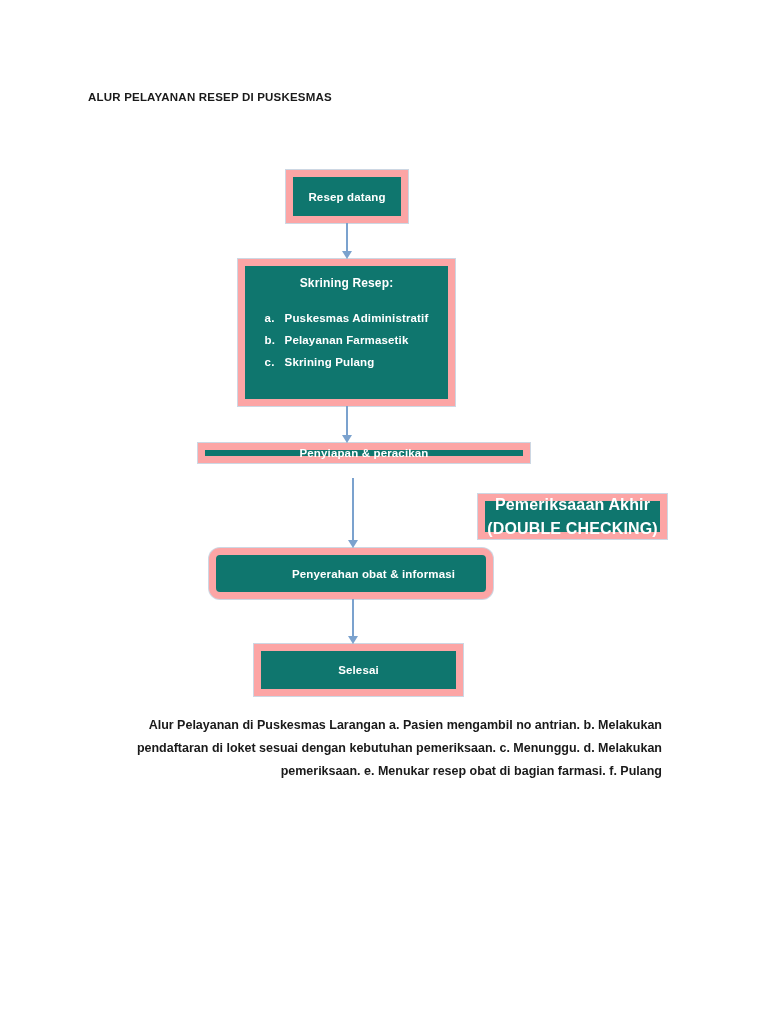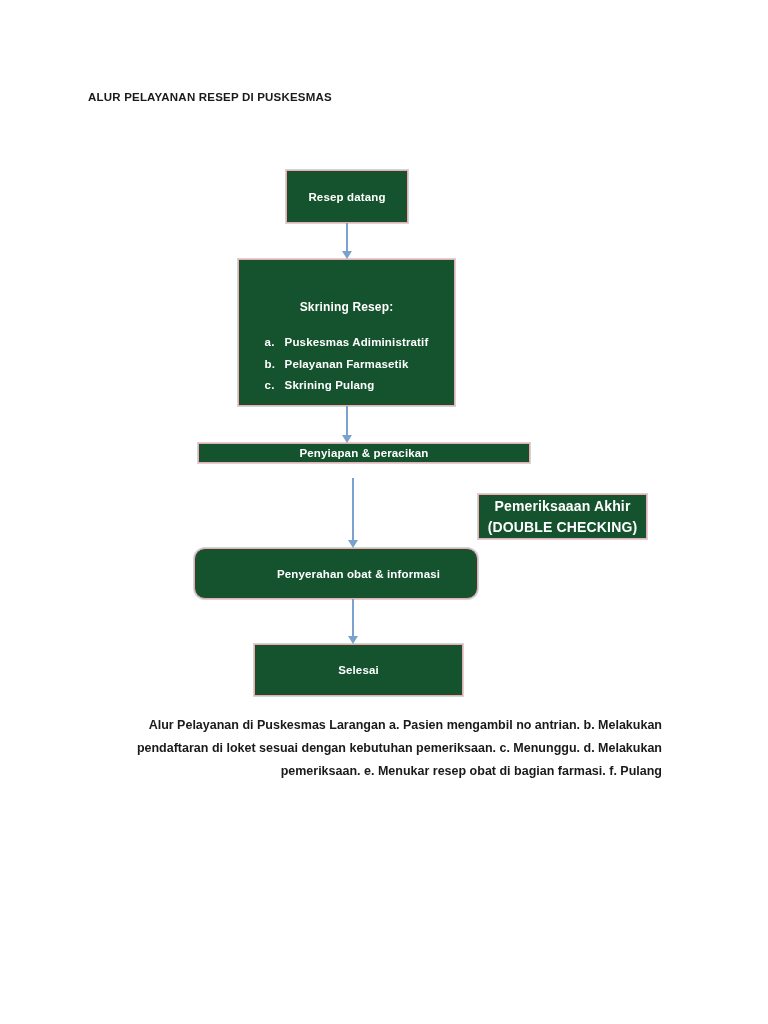--- a/index.html
+++ b/index.html
@@ -32,22 +32,22 @@
     font-weight: bold;
     letter-spacing: 0.2px;
     color: #1a1a1a;
     white-space: nowrap;
   }
 
   
   .node {
     position: absolute;
     box-sizing: border-box;
-    background: #14532d;
-    border: 1px solid #fca5a5;
+    background: #0f766e;
+    border: 7px solid #fca5a5;
     box-shadow: 0 0 0 1px rgba(55,97,142,0.25);
     color: #ffffff;
     display: flex;
     flex-direction: column;
     align-items: center;
     justify-content: center;
     text-align: center;
     font-size: 11.5px;
     font-weight: bold;
     letter-spacing: 0.15px;
@@ -57,35 +57,35 @@
   }
 
   
   #node-resep-datang {
     left: 286px; top: 170px;
     width: 122px; height: 53px;
   }
   #node-skrining {
     left: 238px; top: 259px;
     width: 217px; height: 147px;
-    justify-content: center;
-    padding-top: 32px;
+    justify-content: flex-start;
+    padding-top: 10px;
   }
   #node-penyiapan {
     left: 198px; top: 443px;
     width: 332px; height: 20px;
   }
   #node-pemeriksaan {
     left: 478px; top: 494px;
-    width: 169px; height: 45px;
+    width: 189px; height: 45px;
     line-height: 1.45;
-    font-size: 14px;
+    font-size: 16px;
   }
   #node-penyerahan {
-    left: 194px; top: 548px;
+    left: 209px; top: 548px;
     width: 284px; height: 51px; padding-left: 45px;
   }
   #node-selesai {
     left: 254px; top: 644px;
     width: 209px; height: 52px;
   }
 
   .skrining-heading {
     font-size: 12px;
     font-weight: bold;

